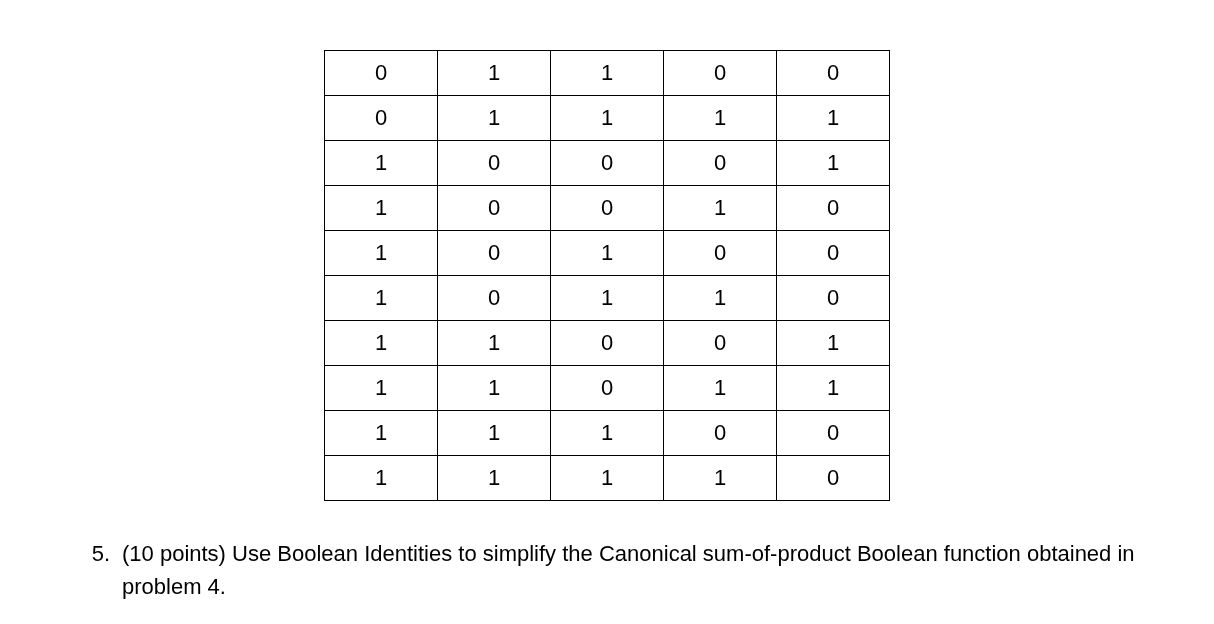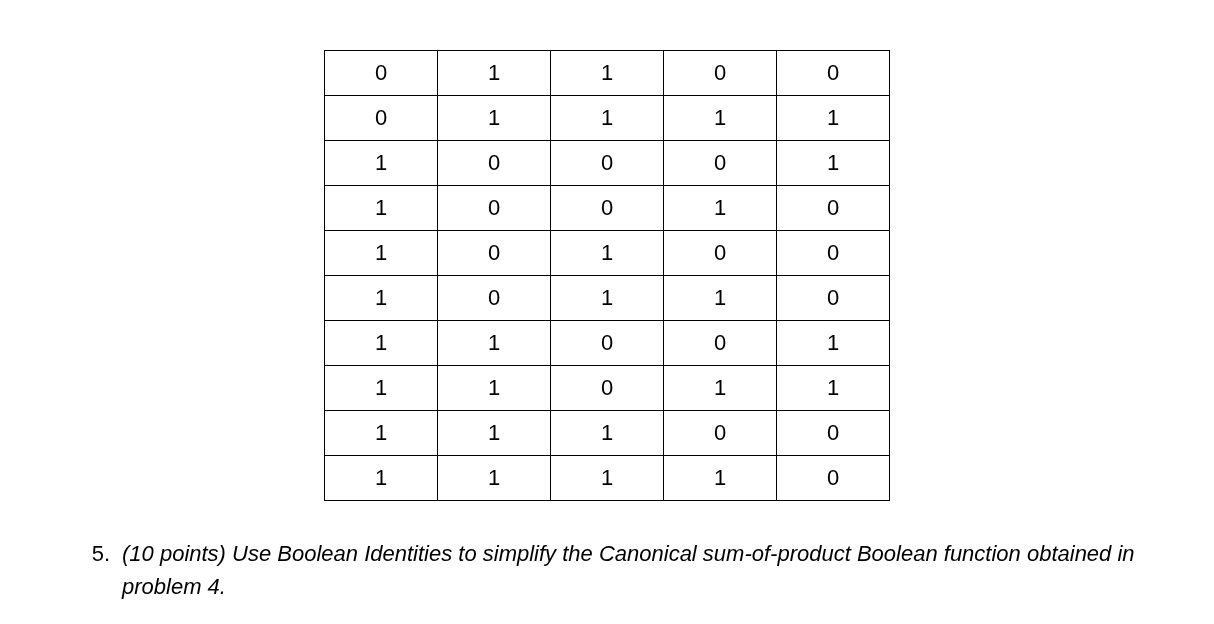--- a/index.html
+++ b/index.html
@@ -42,21 +42,20 @@
     line-height: 1.5;
   }
   .qnum {
     width: 40px;
     flex: 0 0 40px;
     text-align: right;
     padding-right: 12px;
   }
   .qtext {
     flex: 1 1 auto;
-    font-style: italic;
   }
 </style>
 </head>
 <body>
 
 <div class="page">
 
   <div class="table-wrap">
     <table class="truth">
       <tbody>

